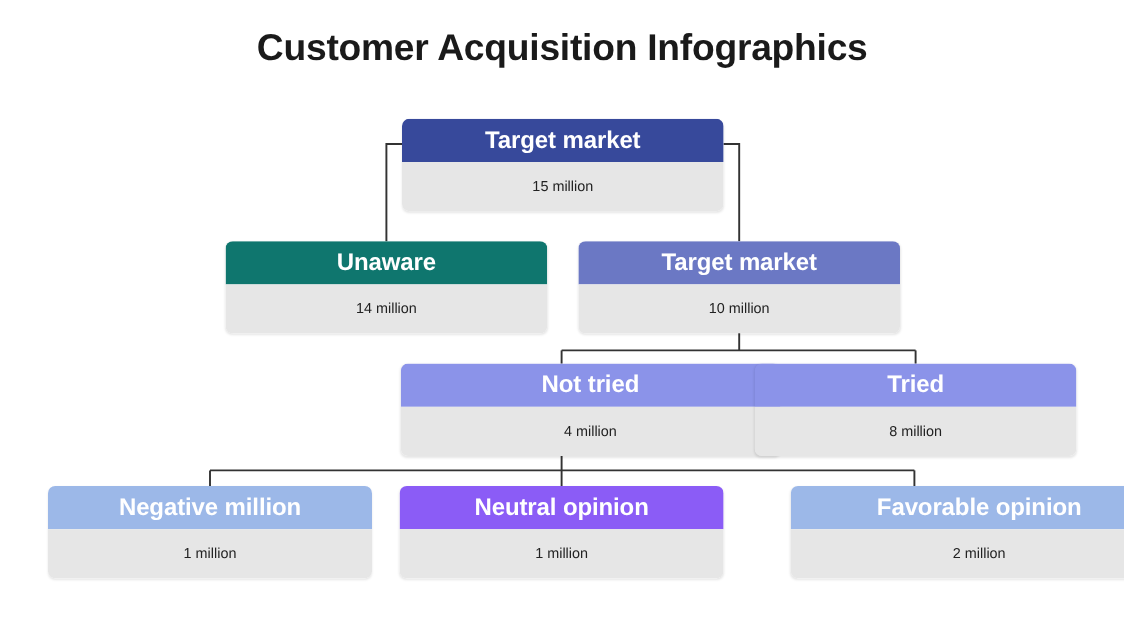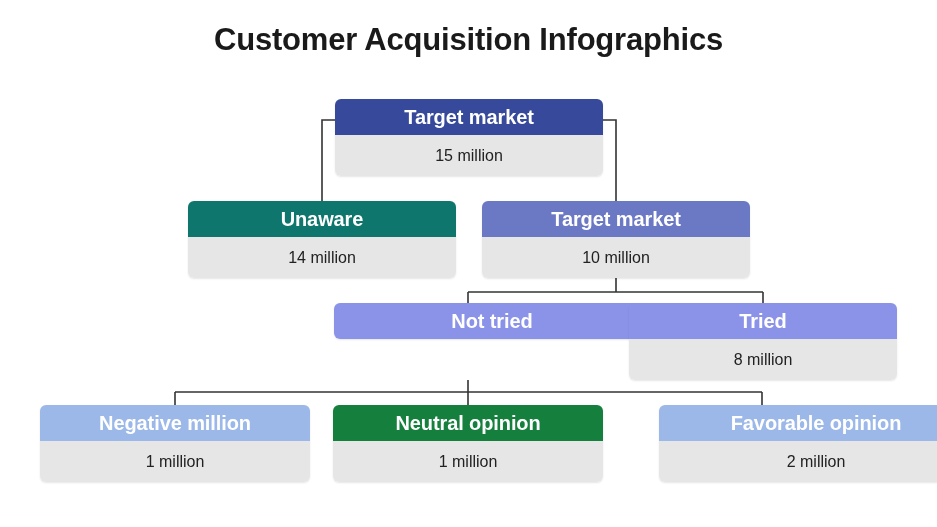--- a/index.html
+++ b/index.html
@@ -62,21 +62,21 @@
     white-space: nowrap;
     overflow: hidden;
   }
   .node .body {
     height: 41px;
     line-height: 41px;
     text-align: center;
     background: #e6e6e6;
     color: #222222;
     font-family: "Liberation Sans Narrow", "Liberation Sans", sans-serif;
-    font-size: 16px;
+    font-size: 12px;
     font-weight: normal;
     white-space: nowrap;
     overflow: hidden;
   }
 </style>
 </head>
 <body>
 
 <div id="stage">
 
@@ -112,34 +112,35 @@
     <div class="body">14 million</div>
   </div>
 
   <div class="node" style="left:482px; top:201px; width:268px;">
     <div class="head" style="background:#6b78c4;">Target market</div>
     <div class="body">10 million</div>
   </div>
 
   <div class="node" style="left:334px; top:303px; width:316px;">
     <div class="head" style="background:#8b93e9;">Not tried</div>
+    <div class="body">4 million</div>
   </div>
 
   <div class="node" style="left:629px; top:303px; width:268px;">
     <div class="head" style="background:#8b93e9;">Tried</div>
     <div class="body">8 million</div>
   </div>
 
   <div class="node" style="left:40px; top:405px; width:270px;">
     <div class="head" style="background:#9cb8e8;">Negative million</div>
     <div class="body">1 million</div>
   </div>
 
   <div class="node" style="left:333px; top:405px; width:270px;">
-    <div class="head" style="background:#15803d;">Neutral opinion</div>
+    <div class="head" style="background:#8b5cf6;">Neutral opinion</div>
     <div class="body">1 million</div>
   </div>
 
   <div class="node" style="left:627px; top:405px; width:314px;margin-left:32px;">
     <div class="head" style="background:#9cb8e8;">Favorable opinion</div>
     <div class="body">2 million</div>
   </div>
 
 </div>
 

